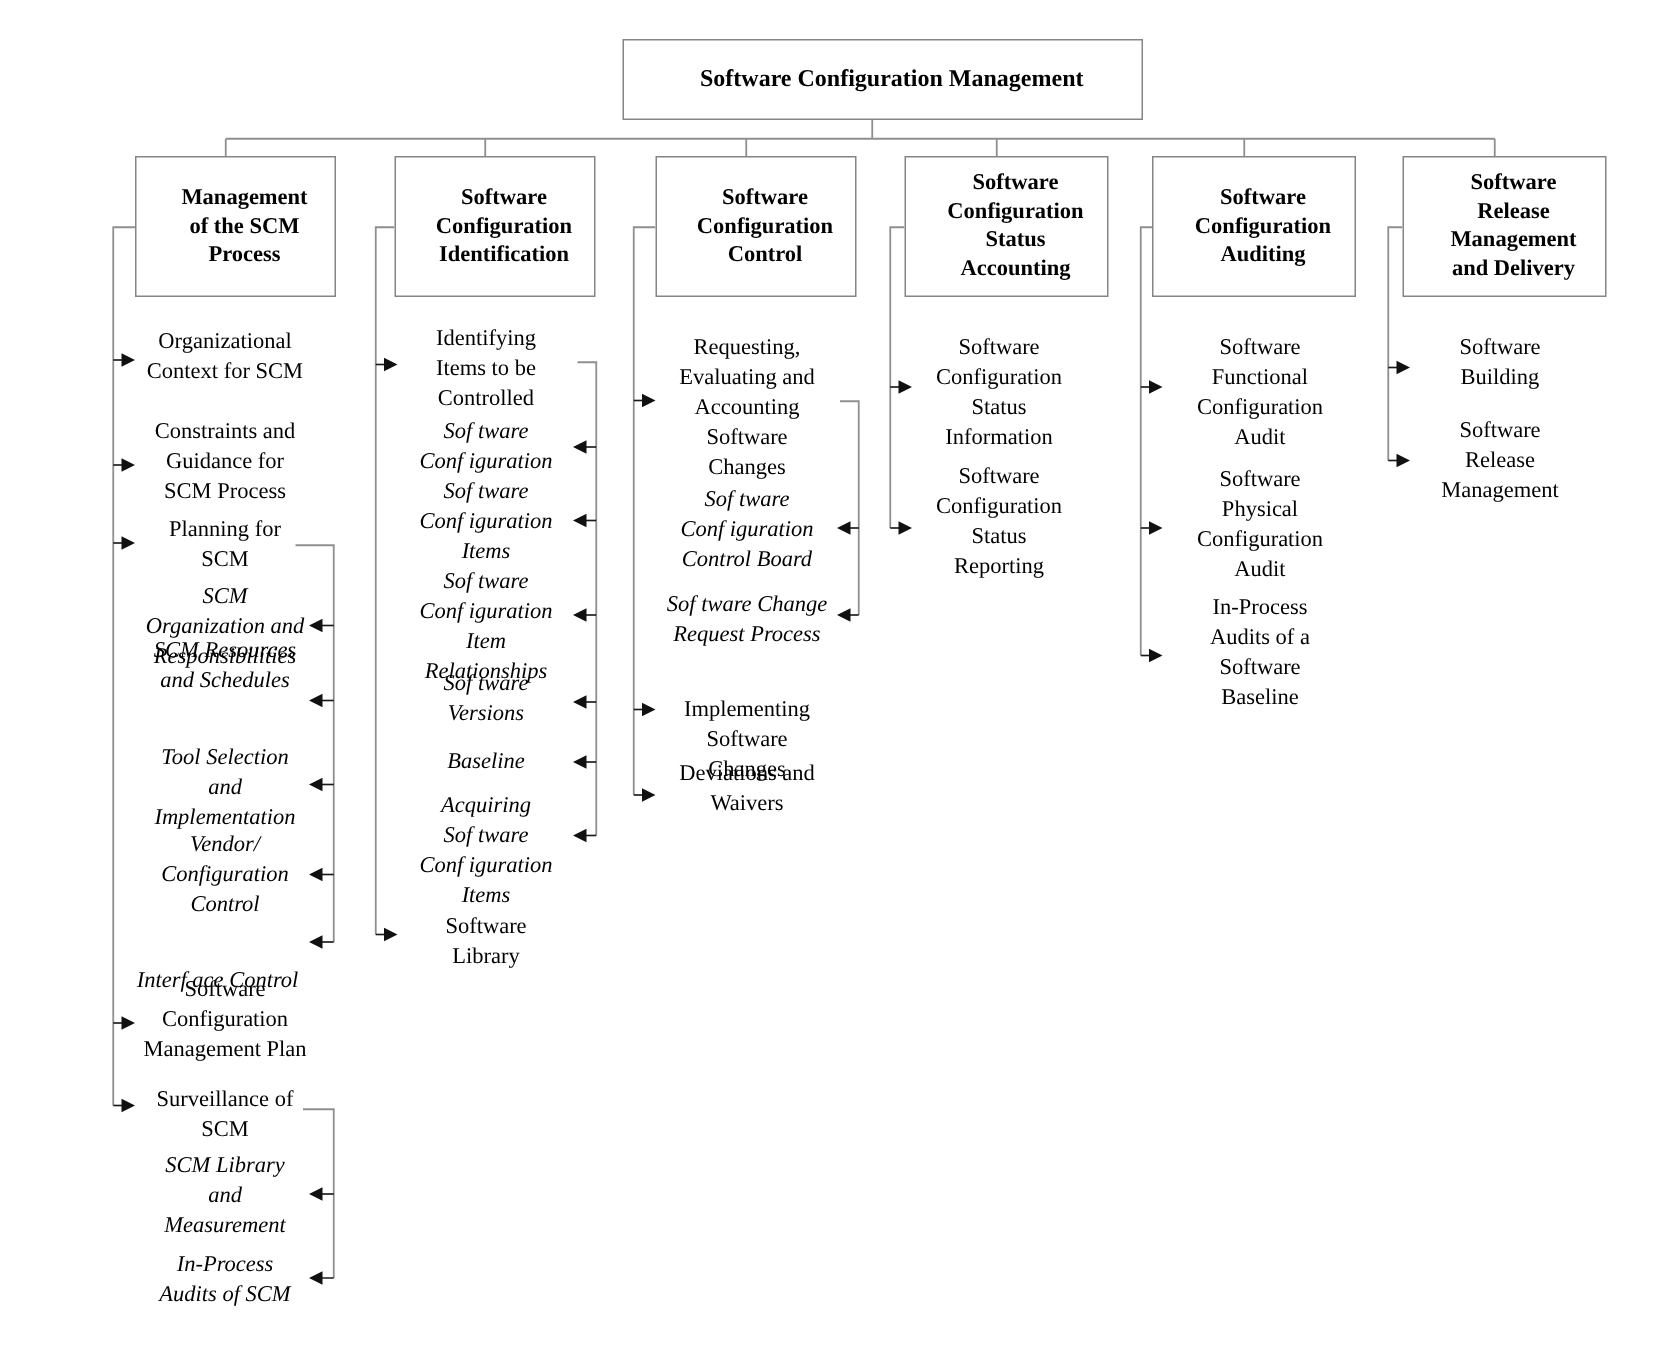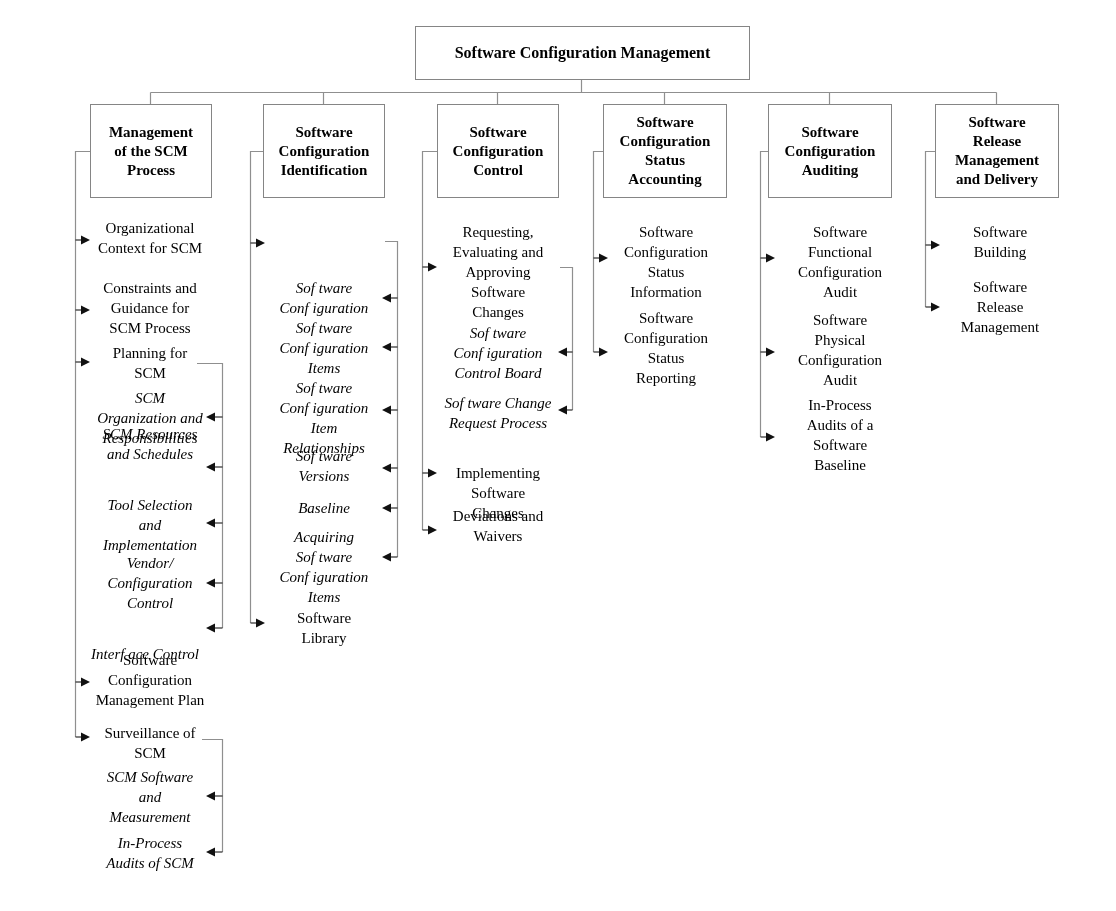--- a/index.html
+++ b/index.html
@@ -7,21 +7,21 @@
     position:relative;width:1116px;height:911px;background:#ffffff;overflow:hidden;
     font-family:"Liberation Serif","DejaVu Serif",serif;color:#000;
   }
   svg.overlay{position:absolute;left:0;top:0;width:1116px;height:911px;}
   svg.overlay path{fill:none;stroke:#8f8f8f;stroke-width:1.2;}
   svg.overlay line{stroke:#1a1a1a;stroke-width:1.1;}
   svg.overlay polygon{fill:#111;stroke:none;}
   .box{
     position:absolute;border:1px solid #858585;background:#fff;
     display:flex;align-items:center;justify-content:center;text-align:center;
-    font-weight:bold;font-size:15px;line-height:19px;white-space:pre-line;
+    font-weight:bold;font-size:15px;line-height:19px;white-space:pre-line;padding-left:12px;
   }
   .topbox{font-size:16px;line-height:20px;}
   .item{
     position:absolute;text-align:center;font-size:15px;line-height:20px;
     white-space:pre-line;
   }
   .item.sub{font-style:italic;}
 </style>
 </head>
 <body>
@@ -225,26 +225,29 @@
 Implementation</div>
   <div class="item sub" style="left:80px;top:553px;width:140px">Vendor/
 Configuration
 Control</div>
   <div class="item sub" style="left:75px;top:644px;width:140px">Interf ace Control</div>
   <div class="item main" style="left:80px;top:650px;width:140px">Software
 Configuration
 Management Plan</div>
   <div class="item main" style="left:80px;top:723px;width:140px">Surveillance of
 SCM</div>
-  <div class="item sub" style="left:80px;top:767px;width:140px">SCM Software
+  <div class="item sub" style="left:80px;top:767px;width:140px">SCM Library
 and
 Measurement</div>
   <div class="item sub" style="left:80px;top:833px;width:140px">In-Process
 Audits of SCM</div>
 
+  <div class="item main" style="left:254px;top:216px;width:140px">Identifying
+Items to be
+Controlled</div>
   <div class="item sub" style="left:254px;top:278px;width:140px">Sof tware
 Conf iguration</div>
   <div class="item sub" style="left:254px;top:318px;width:140px">Sof tware
 Conf iguration
 Items</div>
   <div class="item sub" style="left:254px;top:378px;width:140px">Sof tware
 Conf iguration
 Item
 Relationships</div>
   <div class="item sub" style="left:254px;top:446px;width:140px">Sof tware
@@ -252,21 +255,21 @@
   <div class="item sub" style="left:254px;top:498px;width:140px">Baseline</div>
   <div class="item sub" style="left:254px;top:527px;width:140px">Acquiring
 Sof tware
 Conf iguration
 Items</div>
   <div class="item main" style="left:254px;top:608px;width:140px">Software
 Library</div>
 
   <div class="item main" style="left:423px;top:222px;width:150px">Requesting,
 Evaluating and
-Approving
+Accounting
 Software
 Changes</div>
   <div class="item sub" style="left:423px;top:323px;width:150px">Sof tware
 Conf iguration
 Control Board</div>
   <div class="item sub" style="left:423px;top:393px;width:150px">Sof tware Change
 Request Process</div>
   <div class="item main" style="left:423px;top:463px;width:150px">Implementing
 Software
 Changes</div>

